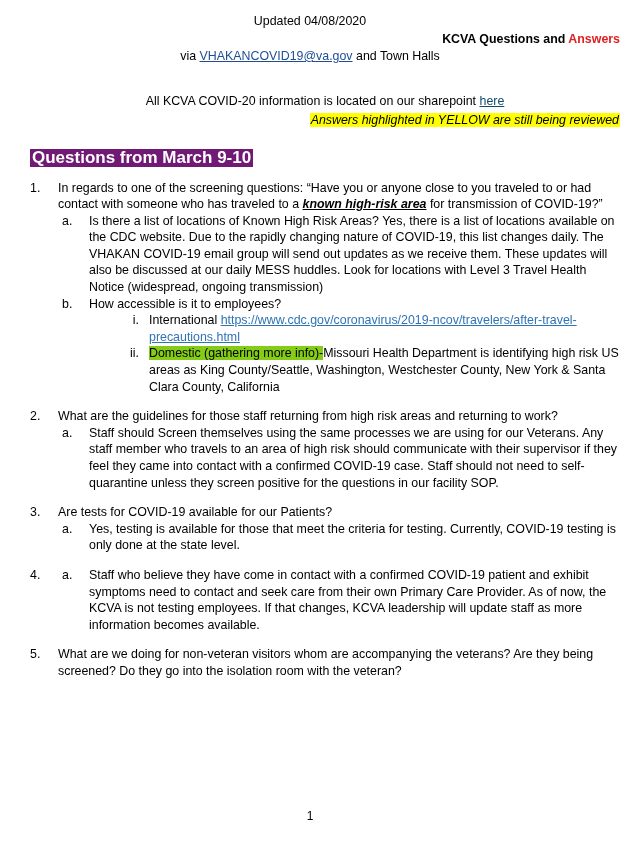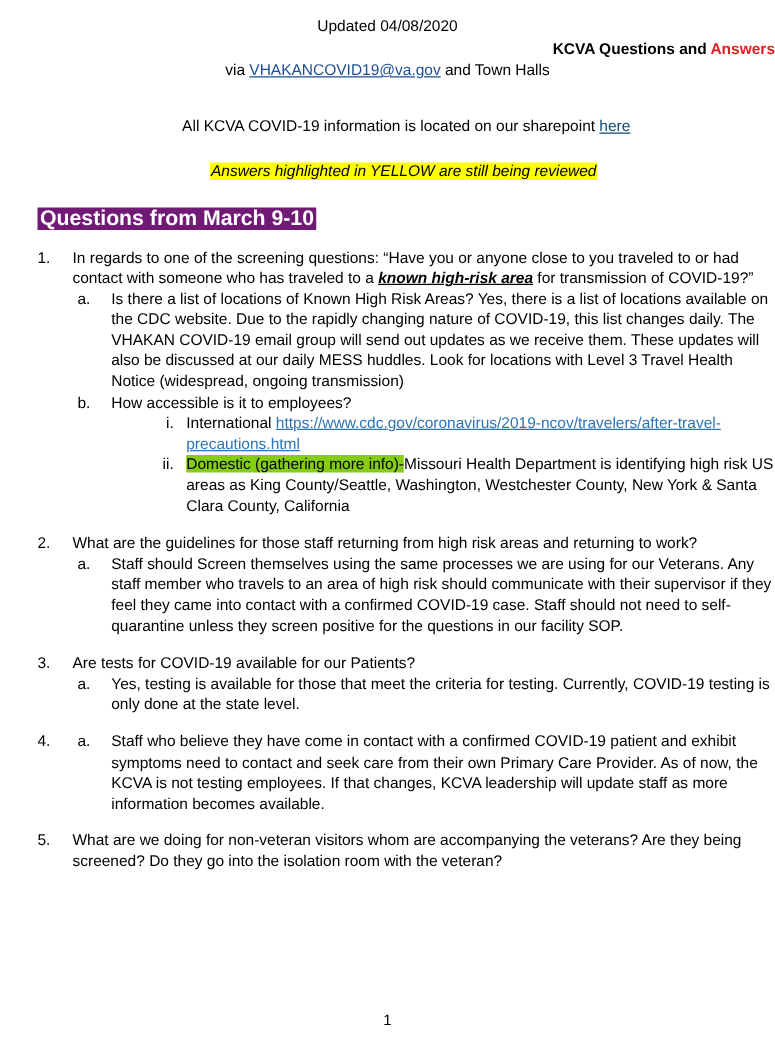--- a/index.html
+++ b/index.html
@@ -53,22 +53,21 @@
 
   
   .sharepoint-line {
     text-align: center;
     font-size: 12.4px;
     line-height: 17px;
     margin-top: 27px;
     padding-left: 30px;
   }
   .yellow-note-wrap {
-    text-align: center;
-    margin-top: 18px;
+    text-align: right;
     padding-left: 26px;
   }
   .yellow-note {
     background: #FFFF00;
     font-style: italic;
     font-size: 12.4px;
     line-height: 17px;
     padding: 0 1px;
   }
 
@@ -169,21 +168,21 @@
 <div class="page">
 
   
   <div class="header">
     <div class="line1">Updated 04/08/2020</div>
     <div class="line2"><span>KCVA Questions and </span><span class="red">Answers</span></div>
     <div class="line3"><span>via </span><a class="link-navy" href="#">VHAKANCOVID19@va.gov</a><span> and Town Halls</span></div>
   </div>
 
   
-  <div class="sharepoint-line"><span>All KCVA COVID-19 information is located on our sharepoint </span><a class="link-steel" href="#">here</a></div>
+  <div class="sharepoint-line"><span>All KCVA COVID-20 information is located on our sharepoint </span><a class="link-steel" href="#">here</a></div>
 
   <div class="yellow-note-wrap">
     <span class="yellow-note">Answers highlighted in YELLOW are still being reviewed</span>
   </div>
 
   
   <div class="section-heading">
     <span>Questions from March 9-10</span>
   </div>
 

